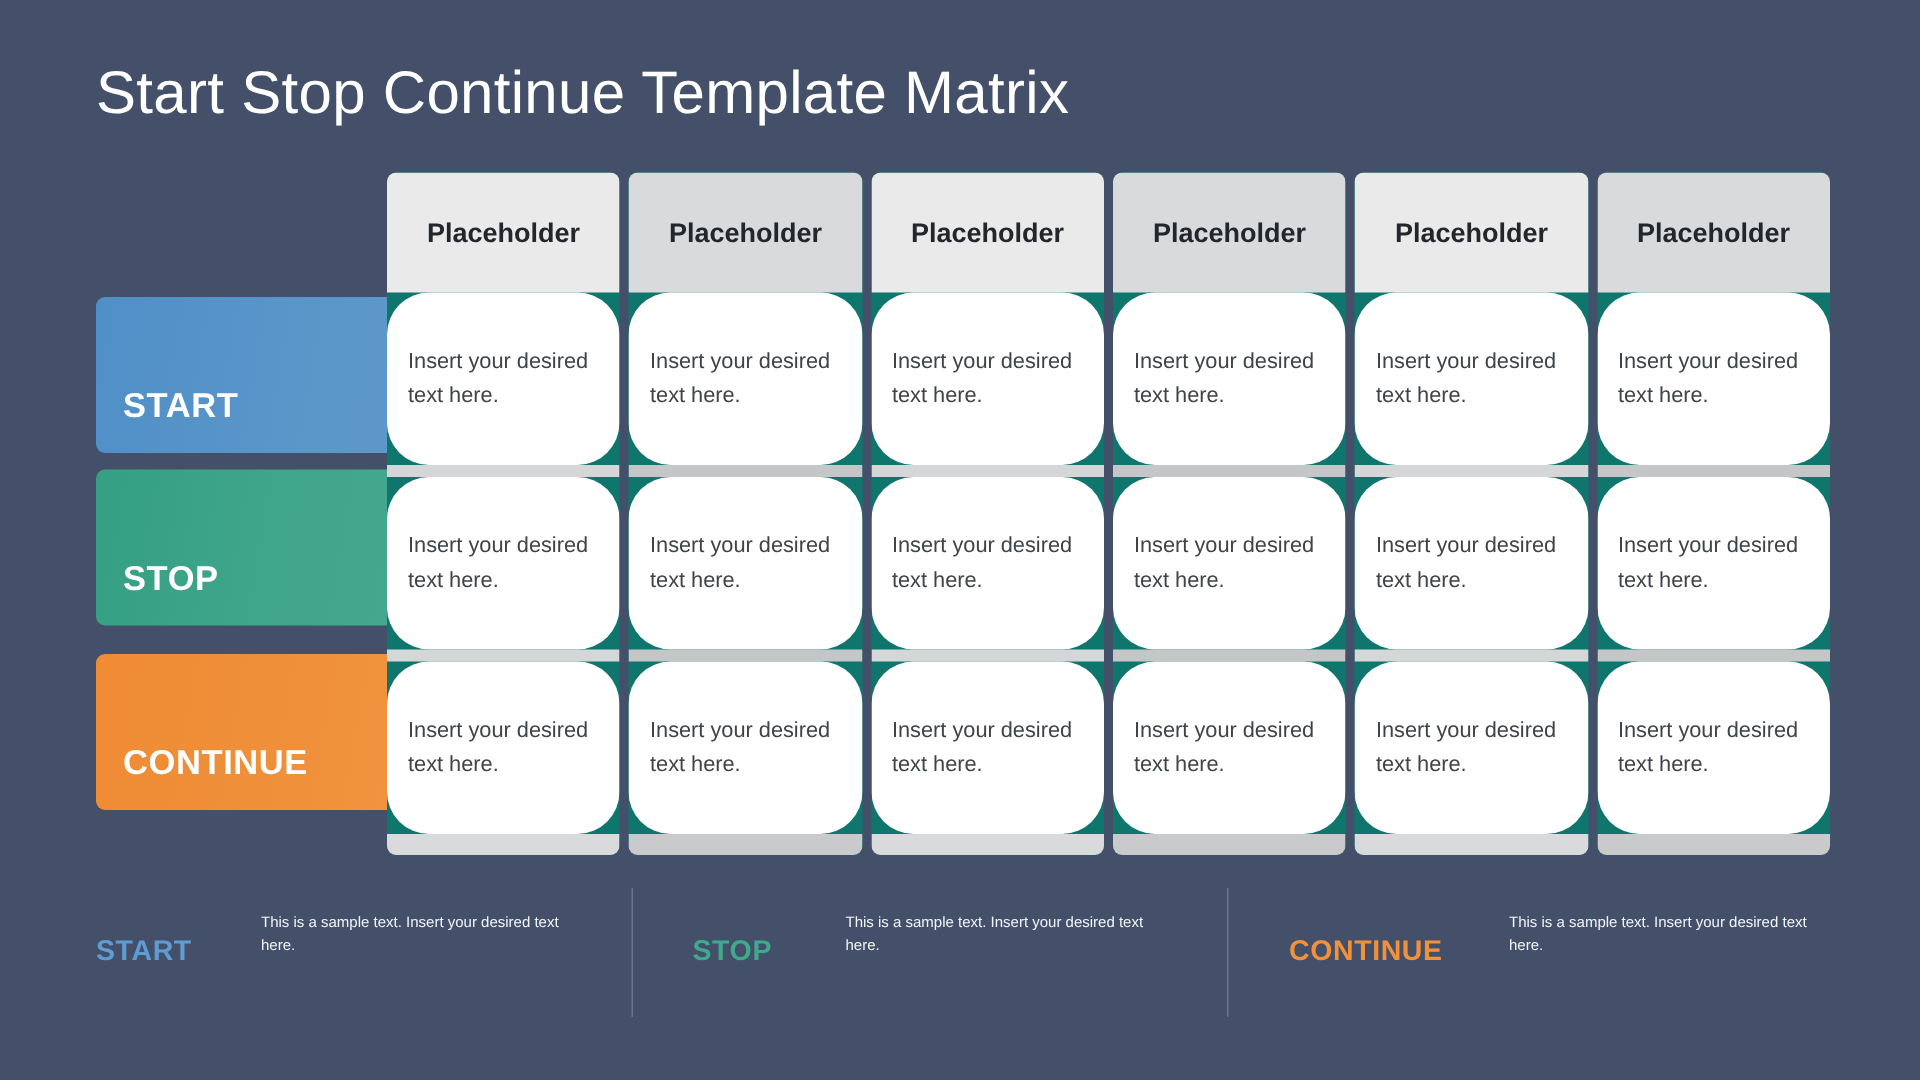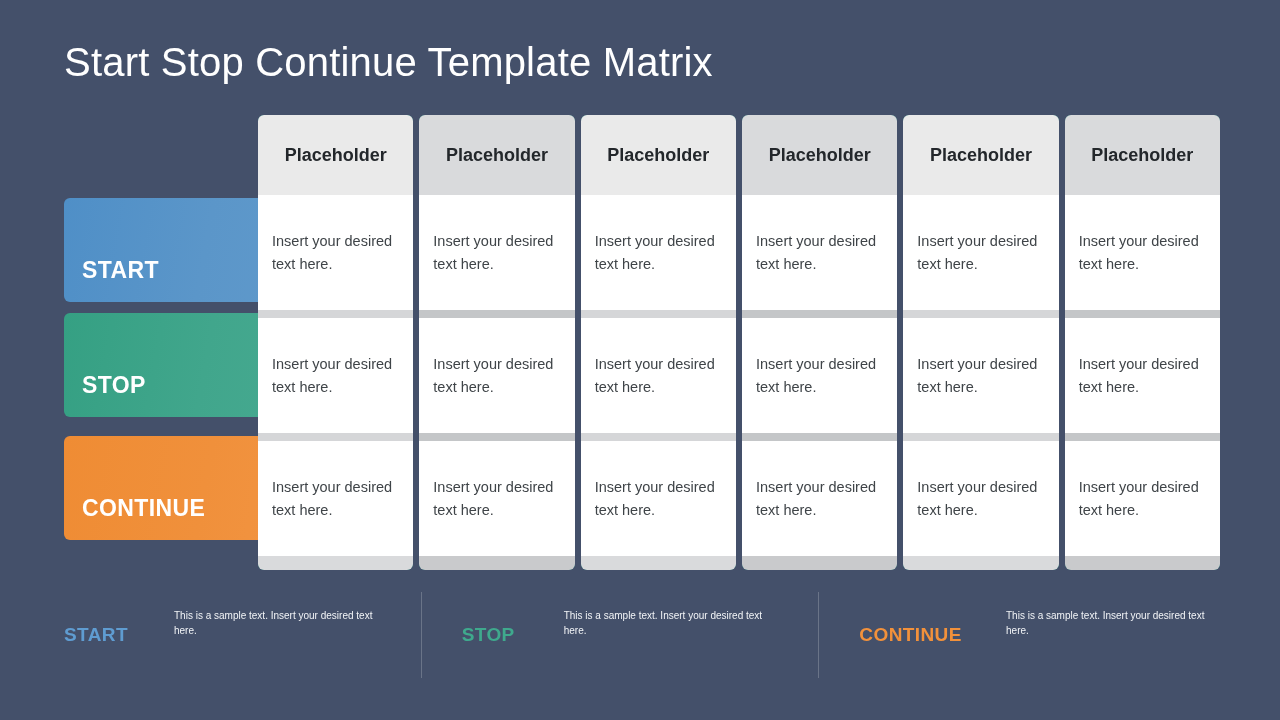--- a/index.html
+++ b/index.html
@@ -108,20 +108,21 @@
 
   .cell {
     height: 115px;
     display: flex;
     align-items: center;
     padding: 16px 14px;
     font-size: 14.5px;
     line-height: 1.52;
     color: #3f4448;
     background: #ffffff;
+    border-radius: 28px;
   }
   .cell-text { display: block; }
 
   .row-divider {
     height: 8px;
     background: #d5d6d8;
     flex: 0 0 auto;
   }
   .column.shade .row-divider { background: #c4c6c8; }
 

